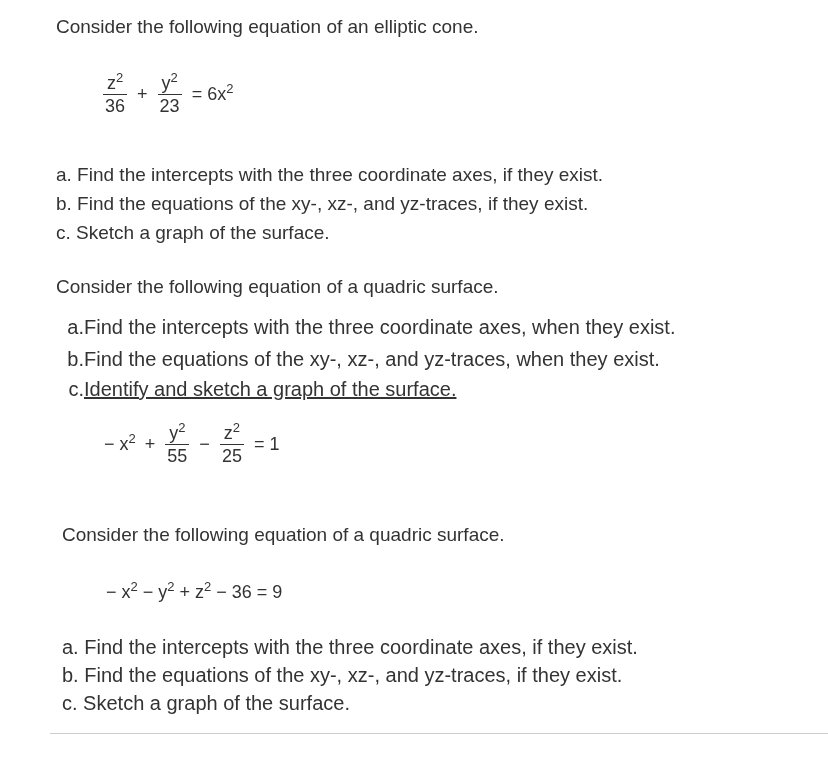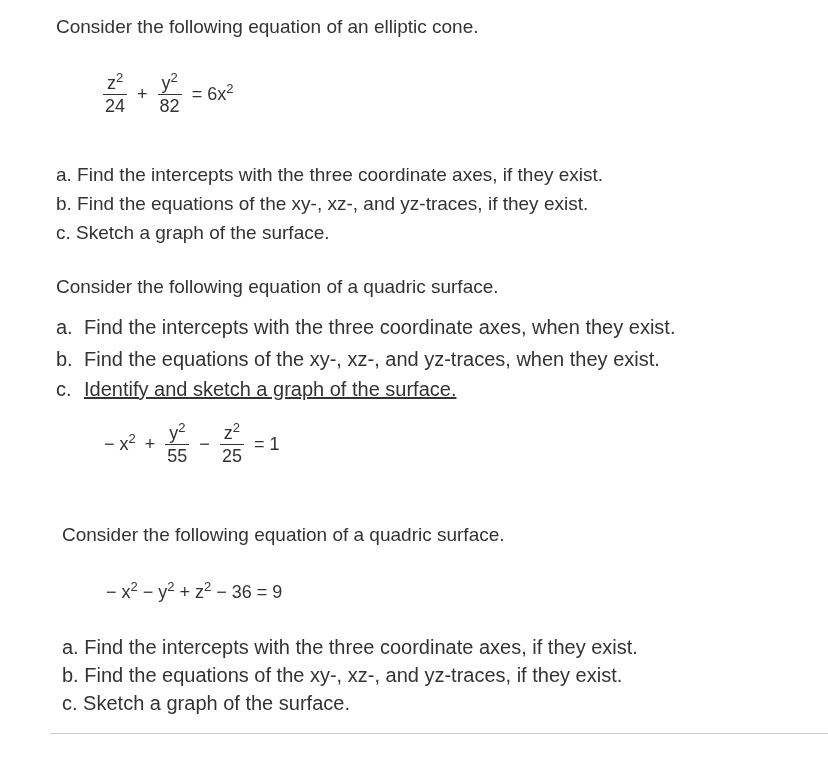--- a/index.html
+++ b/index.html
@@ -1,43 +1,43 @@
 <!DOCTYPE html>
 <html><head>
 <meta charset="utf-8">
 <style>
   html, body { margin:0; padding:0; background:#ffffff; }
   body { width:828px; height:783px; position:relative; overflow:hidden;
          font-family:"Liberation Sans", sans-serif; color:#333333; }
-  .abs { position:absolute; white-space:nowrap; }
+  .abs { position:absolute; white-space:nowrap;text-align:right; }
   .t18 { font-size:19px; }
   .t20 { font-size:20px; }
   .eq { position:absolute; font-size:18px; color:#333; }
   .frac { display:inline-block; vertical-align:middle; text-align:center; margin:0 3px; }
   .frac .num { display:block; padding:0 2px; line-height:22px; }
   .frac .den { display:block; border-top:1.5px solid #333; padding:0 2px; line-height:22px; }
   sup { font-size:13px; vertical-align:super; line-height:0; }
   .op { display:inline-block; vertical-align:middle; margin:0 2px; }
   .divider { position:absolute; left:50px; top:733px; width:778px; height:1px; background:#cccccc; }
   .lbl { display:inline-block; width:28px; }
 </style>
 </head>
 <body>
 
 <div class="abs t18" style="left:56px;top:16px;">Consider the following equation of an elliptic cone.</div>
 
 <div class="eq" style="left:100px;top:72px;">
   <span class="frac">
     <span class="num"><span>z</span><sup>2</sup></span>
-    <span class="den">24</span>
+    <span class="den">36</span>
   </span>
   <span class="op">+</span>
   <span class="frac">
     <span class="num"><span>y</span><sup>2</sup></span>
-    <span class="den">82</span>
+    <span class="den">23</span>
   </span>
   <span class="op"><span>= 6x</span><sup>2</sup></span>
 </div>
 
 <div class="abs t18" style="left:56px;top:164px;">a. Find the intercepts with the three coordinate axes, if they exist.</div>
 <div class="abs t18" style="left:56px;top:193px;">b. Find the equations of the xy-, xz-, and yz-traces, if they exist.</div>
 <div class="abs t18" style="left:56px;top:222px;">c. Sketch a graph of the surface.</div>
 
 <div class="abs t18" style="left:56px;top:276px;">Consider the following equation of a quadric surface.</div>
 

